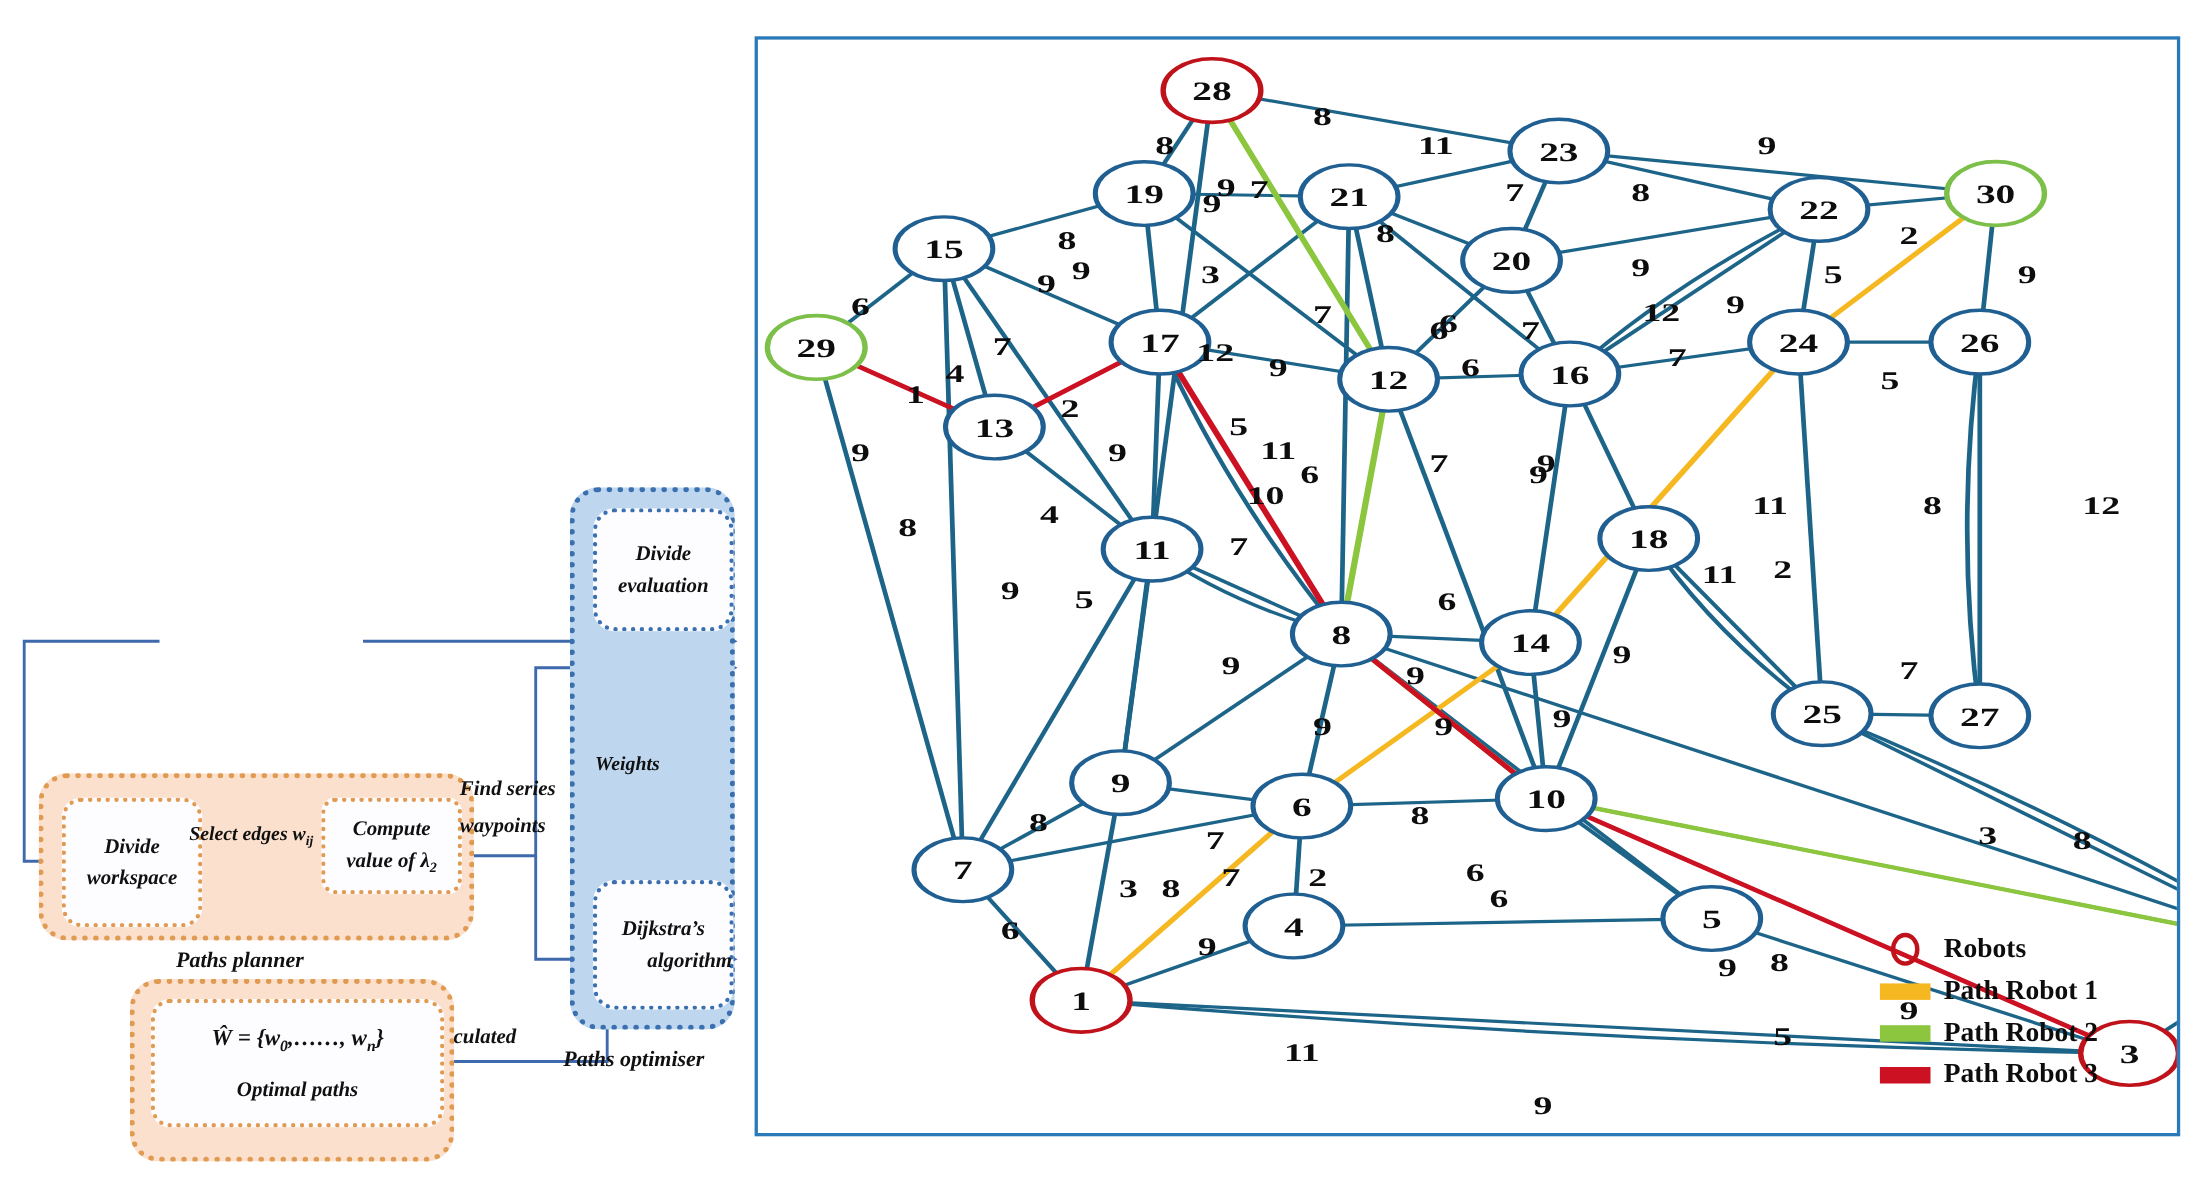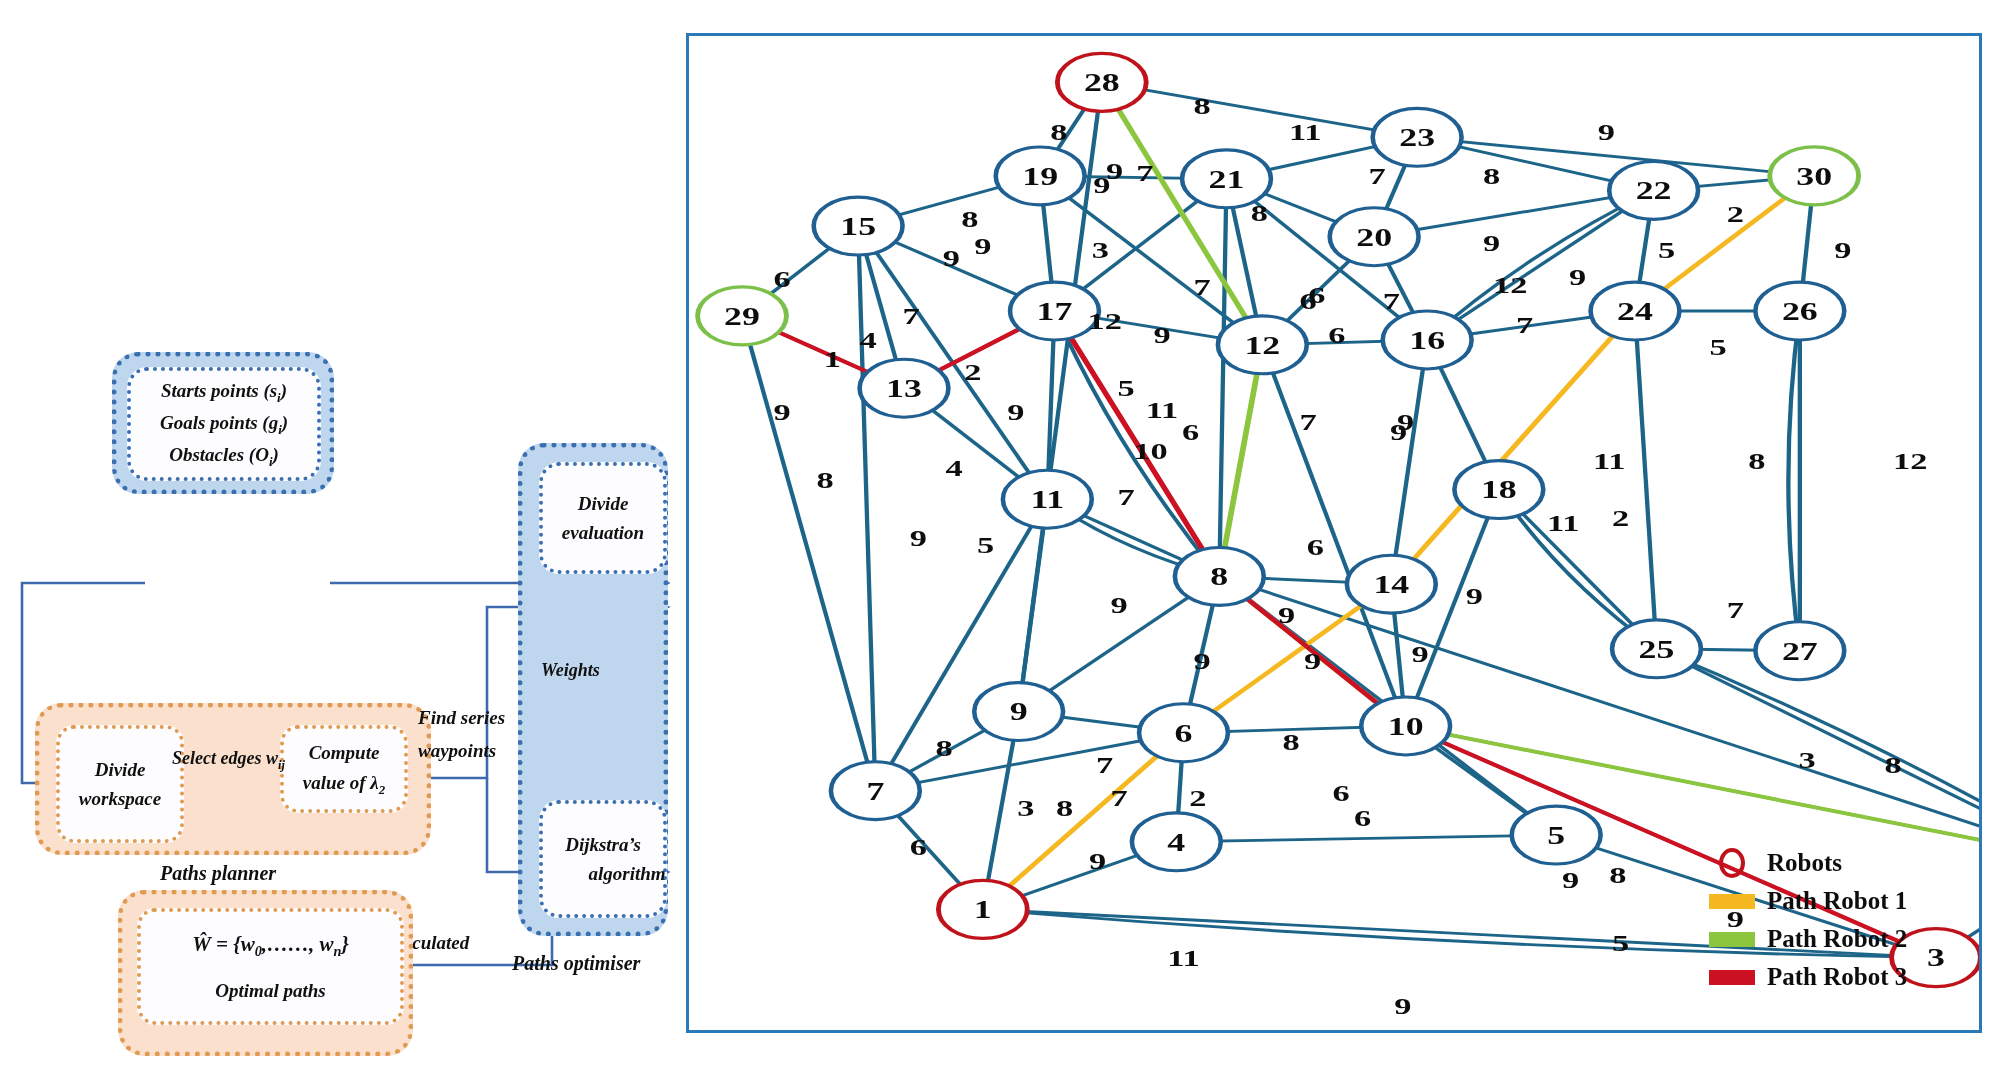--- a/index.html
+++ b/index.html
@@ -82,52 +82,45 @@
       <path d="M190,780 L290,780" stroke="#3f69ad" stroke-width="2.6" fill="none" marker-end="url(#ah)"></path>
 
       <path d="M420,778 L487,778 L487,607 L668,607" stroke="#3f69ad" stroke-width="2.6" fill="none" marker-end="url(#ah)"></path>
       <path d="M487,778 L487,872 L668,872" stroke="#3f69ad" stroke-width="2.6" fill="none" marker-end="url(#ah)"></path>
 
       <path d="M608,660 L608,748" stroke="#3f69ad" stroke-width="2.6" fill="none" marker-end="url(#ah)"></path>
 
       <path d="M552,930 L552,965 L288,965" stroke="#3f69ad" stroke-width="2.6" fill="none" marker-end="url(#ah)"></path>
     </svg>
 
-    <div class="fbox outer-blue" style="left:112px;top:352px;width:222px;height:142px;">
-      <div class="fbox inner-white" style="left:10px;top:10px;width:194px;height:114px;">
-        <div class="ftext" style="font-size:19px;"><span>Starts points (s</span><span class="sub">i</span><span>)</span></div>
-        <div class="ftext" style="font-size:19px;"><span>Goals points (g</span><span class="sub">i</span><span>)</span></div>
-        <div class="ftext" style="font-size:19px;"><span>Obstacles (O</span><span class="sub">i</span><span>)</span></div>
-      </div>
-    </div>
 
     <div class="fbox outer-orange" style="left:35px;top:703px;width:396px;height:152px;">
       <div class="fbox inner-white-o" style="left:16px;top:17px;width:128px;height:118px;">
         <div class="ftext" style="font-size:19px;">Divide</div>
         <div class="ftext" style="font-size:19px;">workspace</div>
       </div>
-      <div class="fbox inner-white-o" style="left:240px;top:17px;width:128px;height:88px;">
+      <div class="fbox inner-white-o" style="left:252px;top:17px;width:128px;height:88px;border-radius:13px;">
         <div class="ftext" style="font-size:19px;">Compute</div>
         <div class="ftext" style="font-size:19px;"><span>value of λ</span><span class="sub">2</span></div>
       </div>
     </div>
     <div class="flabel" style="left:172px;top:748px;font-size:18px;"><span>Select edges w</span><span class="sub">ij</span></div>
     <div class="flabel" style="left:160px;top:862px;font-size:20px;">Paths planner</div>
 
     <div class="fbox outer-blue" style="left:518px;top:443px;width:150px;height:493px;">
       <div class="fbox inner-white" style="left:16px;top:14px;width:128px;height:112px;">
         <div class="ftext" style="font-size:19px;">Divide</div>
         <div class="ftext" style="font-size:19px;">evaluation</div>
       </div>
       <div class="fbox inner-white" style="left:16px;top:352px;width:128px;height:118px;">
         <div class="ftext" style="font-size:19px;">Dijkstra’s</div>
         <div class="ftext" style="font-size:19px;margin-left:48px;">algorithm</div>
       </div>
     </div>
-    <div class="flabel" style="left:541px;top:660px;font-size:18px;text-align:center;">Weights</div>
+    <div class="flabel" style="left:541px;top:684px;font-size:18px;text-align:center;">Weights</div>
     <div class="flabel" style="left:512px;top:952px;font-size:20px;">Paths optimiser</div>
 
     <div class="flabel" style="left:418px;top:707px;font-size:19px;">Find series</div>
     <div class="flabel" style="left:418px;top:740px;font-size:19px;">waypoints</div>
     <div class="flabel" style="left:340px;top:932px;font-size:19px;">Paths calculated</div>
 
     <div class="fbox outer-orange" style="left:118px;top:890px;width:295px;height:166px;">
       <div class="fbox inner-white-o" style="left:14px;top:13px;width:267px;height:117px;">
         <div class="ftext" style="font-size:21px;"><span>Ŵ = {w</span><span class="sub">0</span><span>,……, w</span><span class="sub">n</span><span>}</span></div>
         <div class="ftext" style="font-size:19px;margin-top:14px;">Optimal paths</div>

